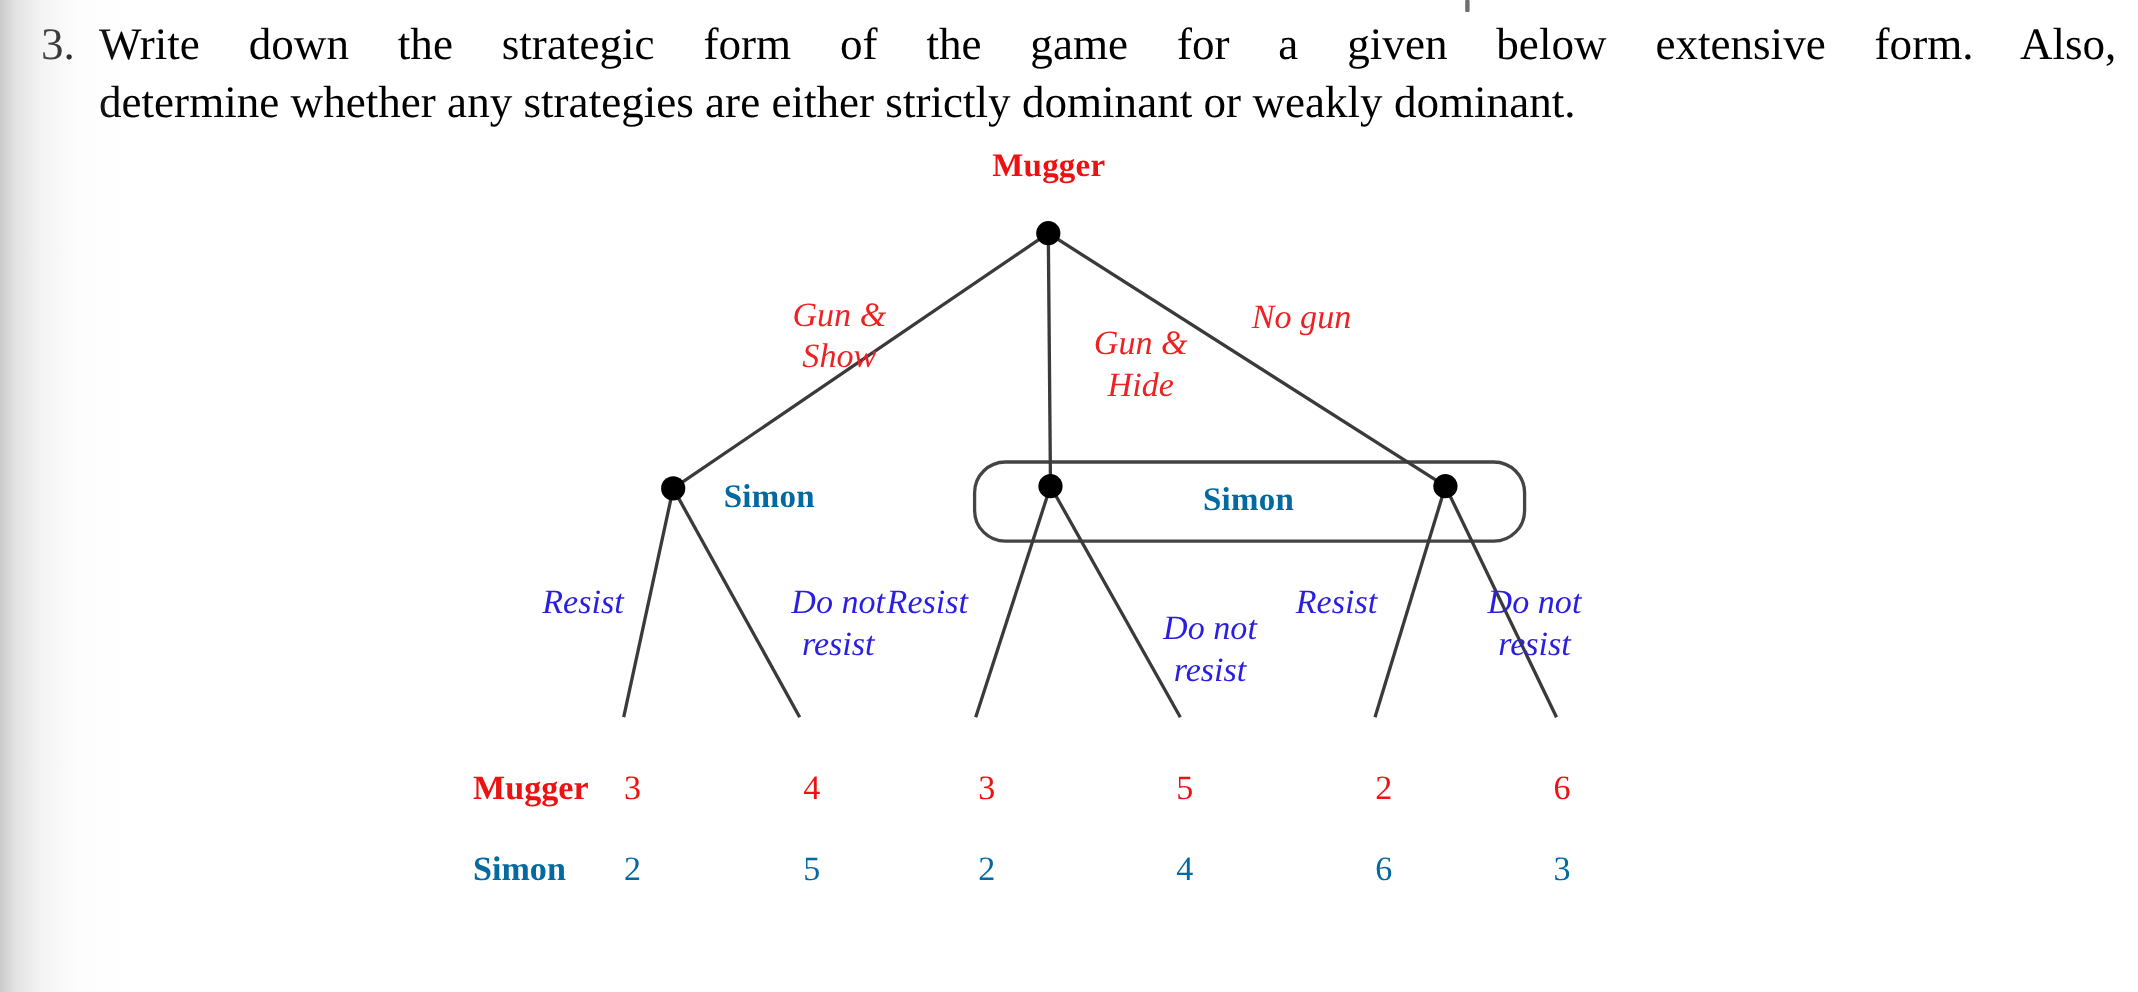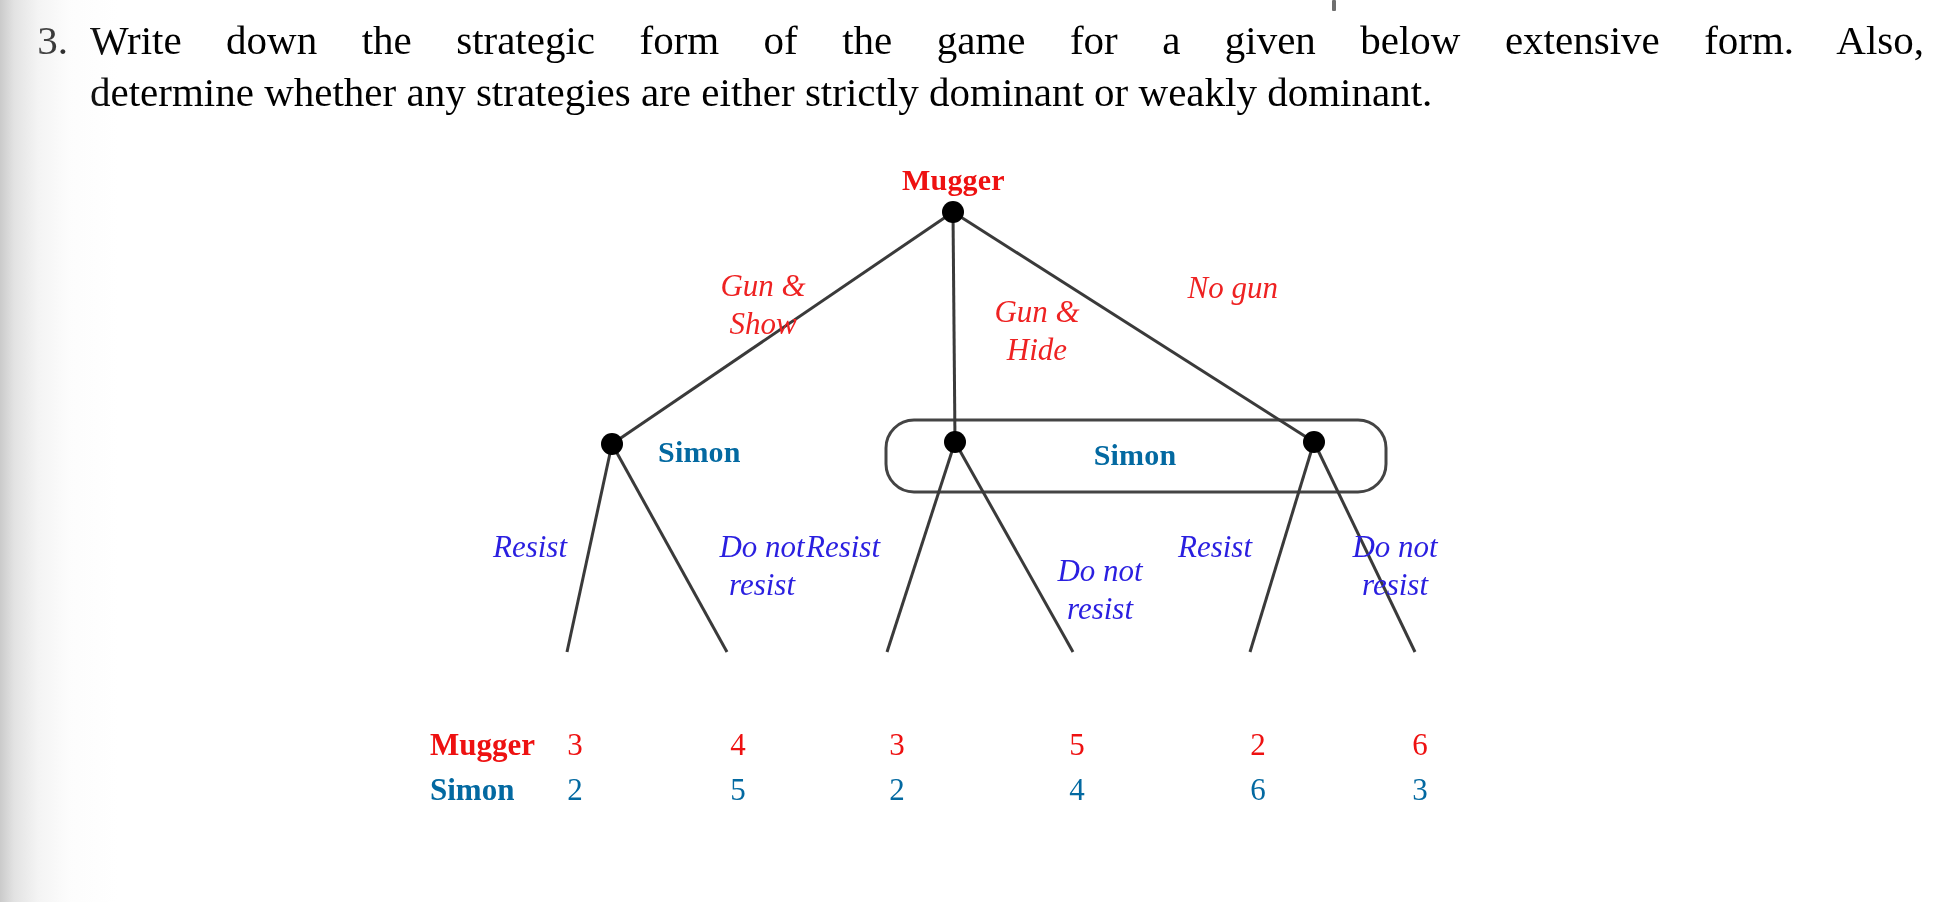--- a/index.html
+++ b/index.html
@@ -92,21 +92,21 @@
   .lbl {
     position: absolute;
     white-space: pre-line;
     line-height: 1.22;
   }
   .player-name {
     font-weight: bold;
     font-size: 30px;
     letter-spacing: 0.2px;
   }
-  .mugger-col { color: #ee1111; margin-top: 29px; }
+  .mugger-col { color: #ee1111; }
   .simon-col  { color: #0369a1; }
 
   .action-lbl {
     font-style: italic;
     font-size: 31px;
   }
   .action-mugger { color: #ee2222; }
   .action-simon  { color: #2a1fe0; }
 
   .payoff-row-label {
@@ -159,21 +159,21 @@
     <circle cx="955" cy="442" r="11" fill="#000000"></circle>
     <circle cx="1314" cy="442" r="11" fill="#000000"></circle>
   </svg>
 
   <div class="lbl player-name mugger-col" style="left:902px; top:133px;">Mugger</div>
 
   <div class="lbl action-lbl action-mugger" style="left:703px; top:267px; text-align:center; width:120px;">Gun &amp;
 Show</div>
   <div class="lbl action-lbl action-mugger" style="left:977px; top:293px; text-align:center; width:120px;">Gun &amp;
 Hide</div>
-  <div class="lbl action-lbl action-mugger" style="left:1138px; top:269px; text-align:right; width:140px;">No gun</div>
+  <div class="lbl action-lbl action-mugger" style="left:1138px; top:269px; text-align:left; width:140px;">No gun</div>
 
   <div class="lbl player-name simon-col" style="left:658px; top:434px;">Simon</div>
   <div class="lbl player-name simon-col" style="left:1055px; top:437px; text-align:center; width:160px;">Simon</div>
 
   <div class="lbl action-lbl action-simon" style="left:465px; top:528px; text-align:center; width:130px;">Resist</div>
   <div class="lbl action-lbl action-simon" style="left:697px; top:528px; text-align:center; width:130px;">Do not
 resist</div>
 
   <div class="lbl action-lbl action-simon" style="left:778px; top:528px; text-align:center; width:130px;">Resist</div>
   <div class="lbl action-lbl action-simon" style="left:1035px; top:552px; text-align:center; width:130px;">Do not

